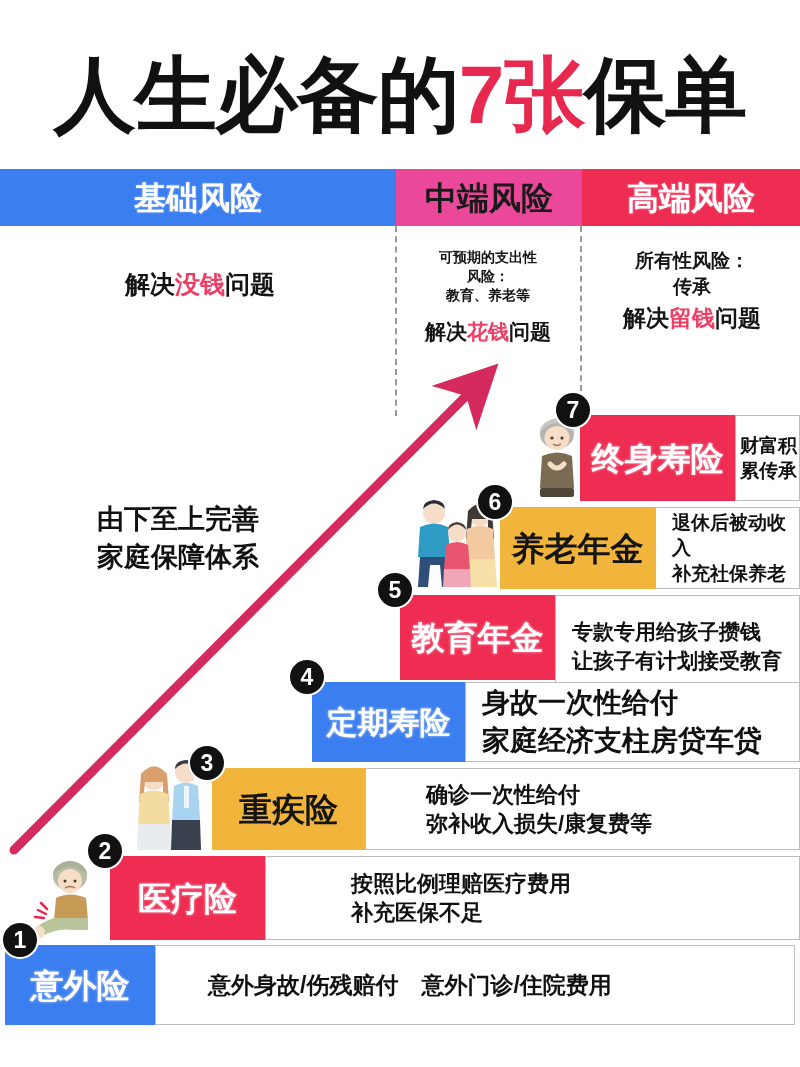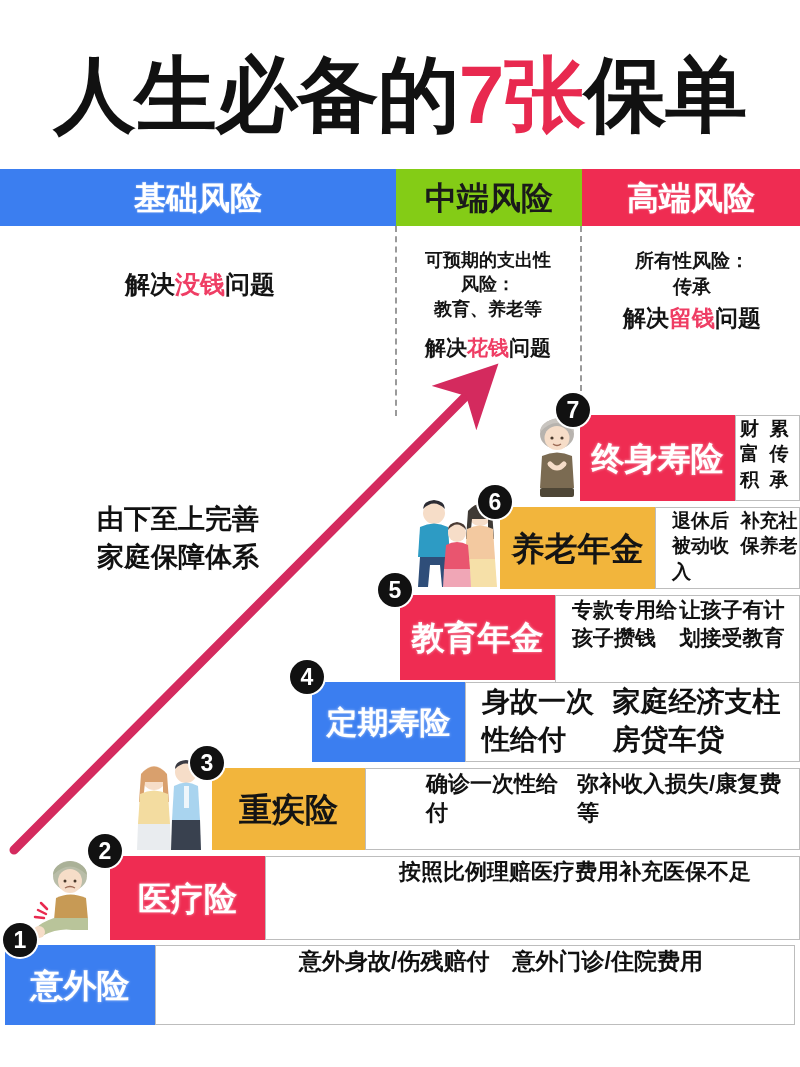--- a/index.html
+++ b/index.html
@@ -18,38 +18,38 @@
     white-space:nowrap;line-height:1;
   }
   .title .hl{color:#e8294f;}
 
   
   .bands{position:absolute;left:0;top:169px;width:800px;height:57px;display:flex;}
   .band{display:flex;align-items:center;justify-content:center;
         font-size:32px;font-weight:bold;line-height:1;white-space:nowrap;}
   .band.basic{width:396px;background:#3b7ef0;color:#ffffff;
         text-shadow:0 0 2px rgba(255,255,255,.55);}
-  .band.mid{width:186px;background:#84cc16;color:#1a1a1a;}
+  .band.mid{width:186px;background:#ec4899;color:#1a1a1a;}
   .band.high{width:218px;background:#ef2c52;color:#ffffff;
         text-shadow:0 0 2px rgba(255,255,255,.55);}
 
   
   .divider{position:absolute;width:0;border-left:2px dashed #9a9a9a;top:226px;}
   .divider.d1{left:395px;height:190px;}
   .divider.d2{left:580px;height:185px;}
 
   
   .coltext{position:absolute;text-align:center;color:#141414;line-height:1.35;}
   .coltext .lead{font-size:20px;font-weight:bold;}
   .coltext .solve{font-size:25px;font-weight:bold;margin-top:16px;white-space:nowrap;}
   .coltext .solve .hl{color:#ef3d64;}
 
   .col1{left:30px;top:252px;width:340px;}
   .col2{left:400px;top:248px;width:176px;}
-  .col2 .lead{font-size:18px;}
+  .col2 .lead{font-size:14px;}
   .col2 .solve{font-size:21px;margin-top:13px;}
   .col3{left:586px;top:248px;width:212px;}
   .col3 .lead{font-size:19px;}
   .col3 .solve{font-size:23px;margin-top:4px;}
 
   
   .leftnote{
     position:absolute;left:58px;top:500px;width:240px;
     font-size:27px;font-weight:bold;color:#111;line-height:1.42;text-align:center;
     white-space:nowrap;
@@ -63,21 +63,21 @@
   .chip{
     display:flex;align-items:center;justify-content:center;
     font-weight:bold;line-height:1;white-space:nowrap;
     box-sizing:border-box;
   }
   .chip.red{background:#ef2c52;color:#fff;text-shadow:0 0 3px rgba(255,255,255,.6);}
   .chip.blue{background:#3b7ef0;color:#fff;text-shadow:0 0 3px rgba(255,255,255,.6);}
   .chip.orange{background:#f2b53c;color:#141414;}
   .desc{
     background:#ffffff;border:1px solid #bdbdbd;box-sizing:border-box;
-    display:flex;flex-direction:row;justify-content:center;
+    display:flex;flex-direction:column;justify-content:center;
     padding-left:16px;color:#111;font-weight:bold;line-height:1.34;
   }
 
   
   .badge{
     position:absolute;width:34px;height:34px;border-radius:50%;
     background:#111;color:#fff;font-size:23px;font-weight:bold;
     display:flex;align-items:center;justify-content:center;
     box-shadow:0 0 0 2px #fff;z-index:6;line-height:1;
   }

